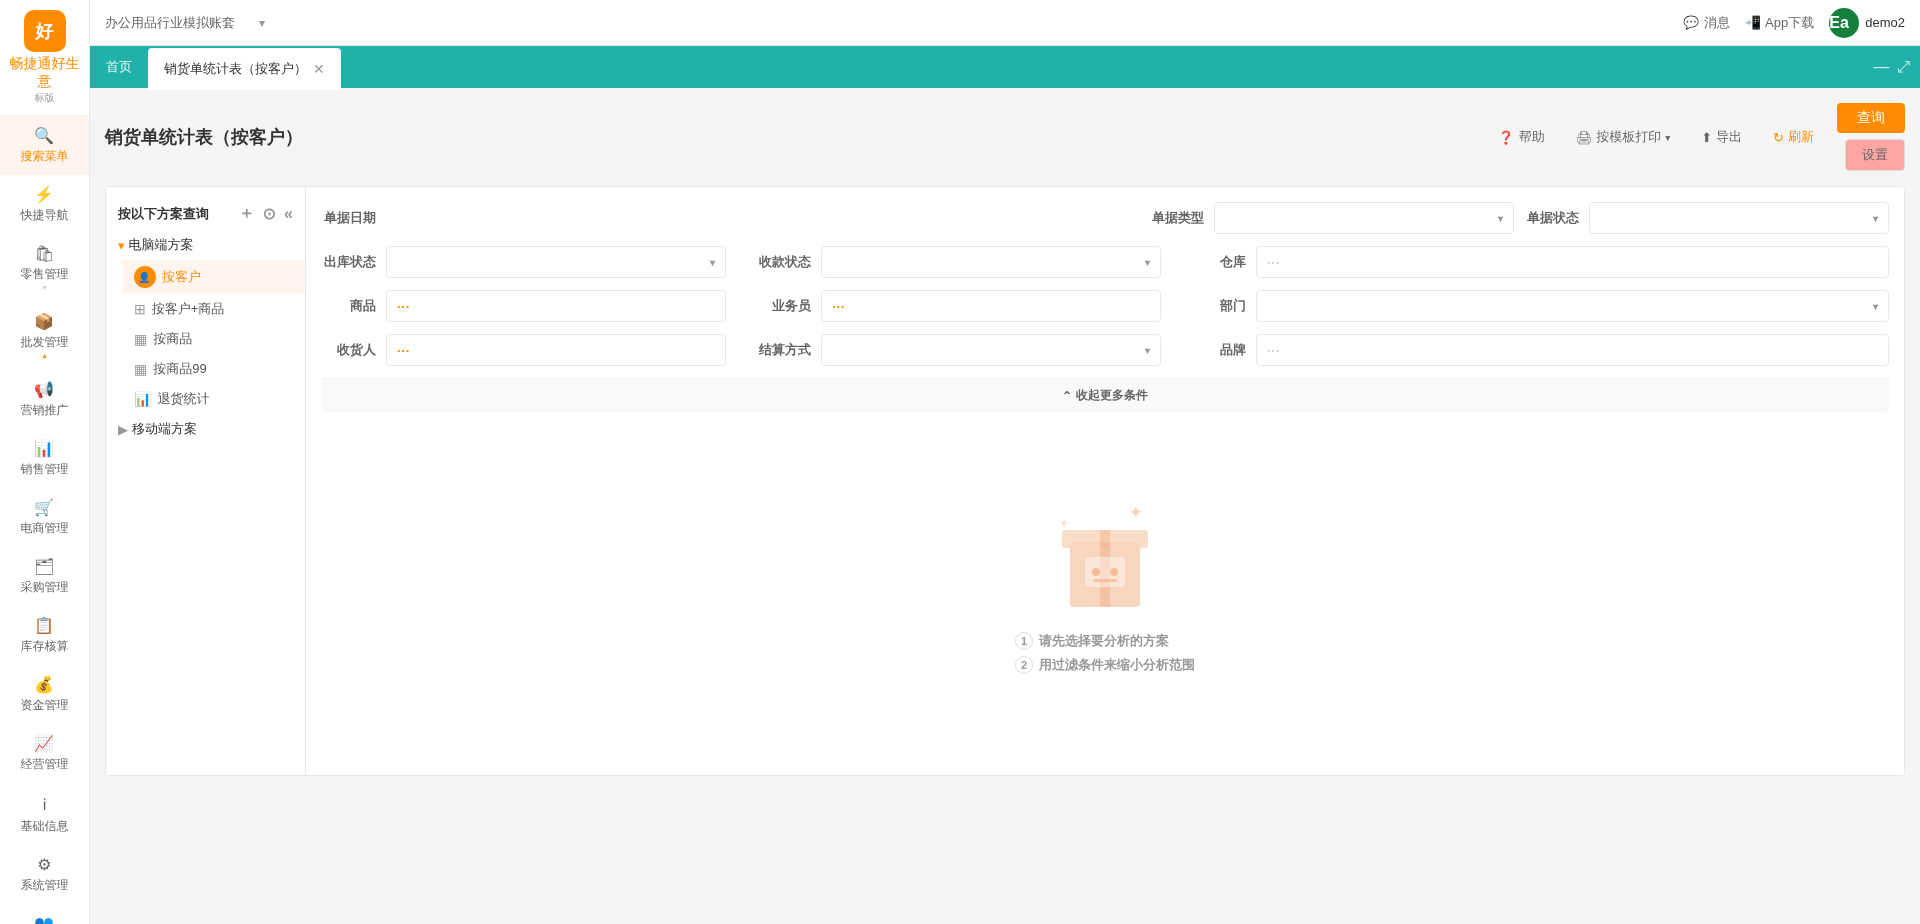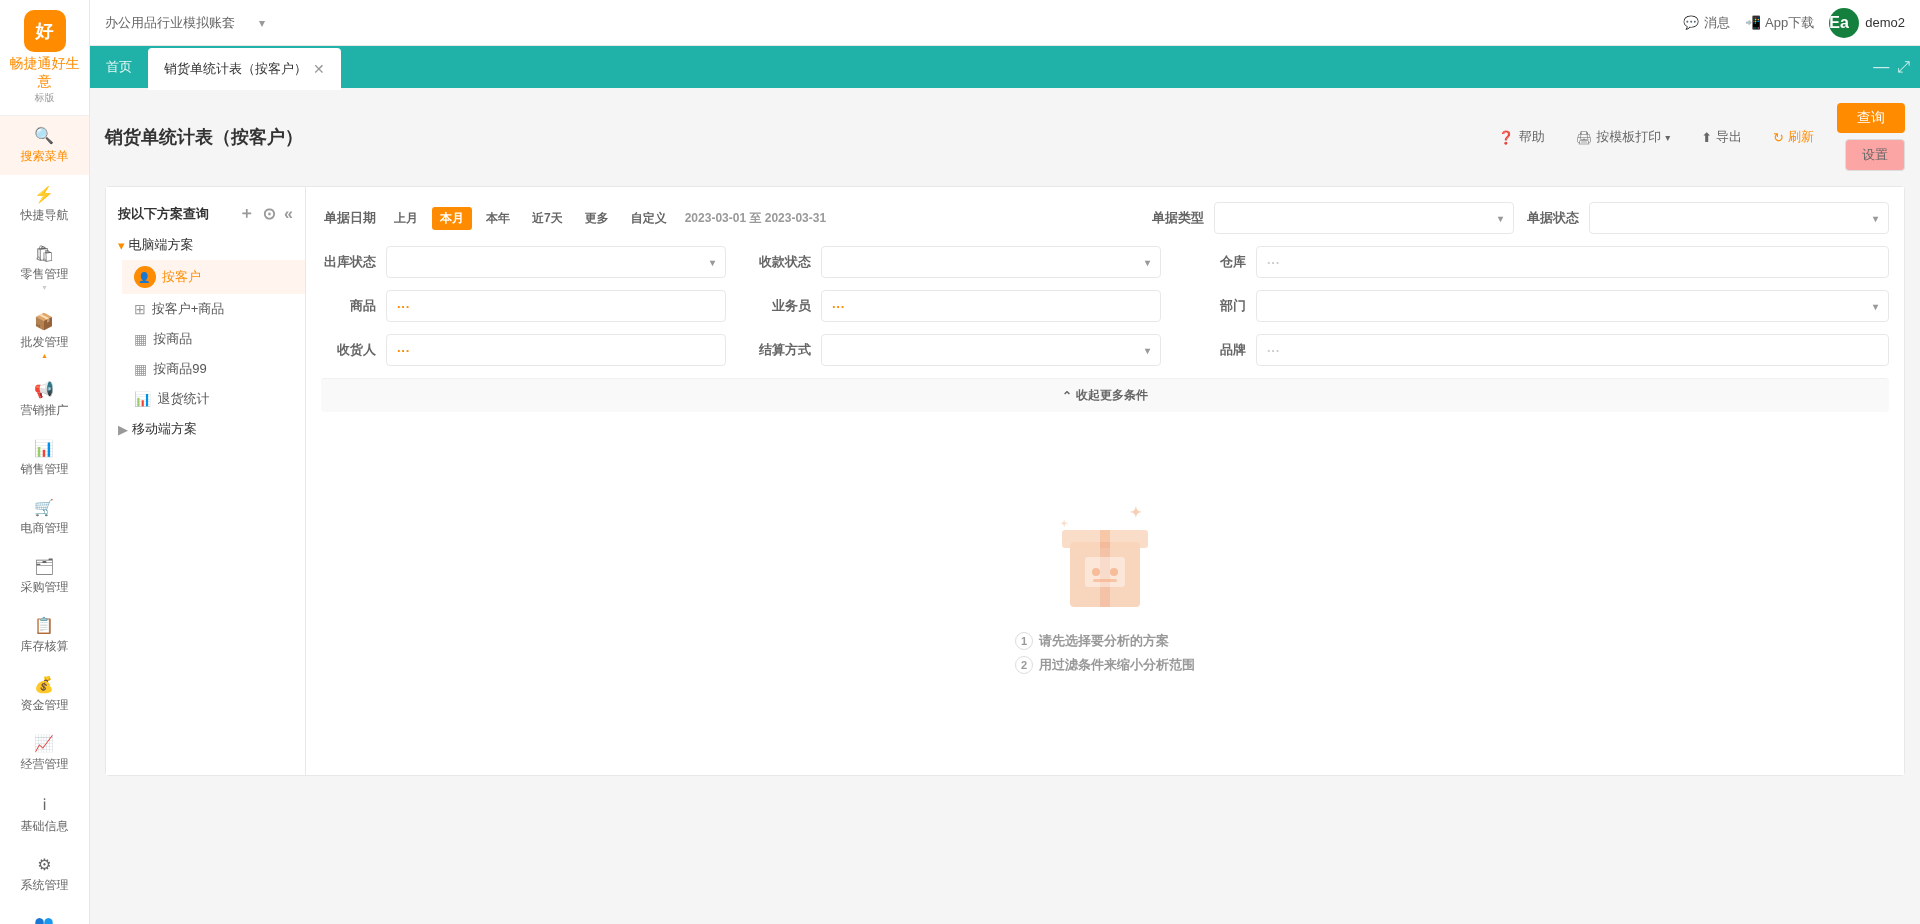--- a/index.html
+++ b/index.html
@@ -274,29 +274,20 @@
               <span style="color:#999;">▶</span>
               <span>移动端方案</span>
             </div>
           </div>
         </div>
 
         <div class="right-panel">
 
           <div class="filter-row">
             <span class="filter-label">单据日期</span>
-            <div class="filter-date-group">
-              <span class="date-option">上月</span>
-              <span class="date-option active">本月</span>
-              <span class="date-option">本年</span>
-              <span class="date-option">近7天</span>
-              <span class="date-option">更多</span>
-              <span class="date-option">自定义</span>
-              <span class="date-range">2023-03-01 至 2023-03-31</span>
-            </div>
             <div style="flex:1;"></div>
             <span class="filter-label">单据类型</span>
             <div class="filter-select" style="flex:0 0 300px;">
               <span></span>
               <span class="arrow">▾</span>
             </div>
             <span class="filter-label">单据状态</span>
             <div class="filter-select" style="flex:0 0 300px;">
               <span></span>
               <span class="arrow">▾</span>

